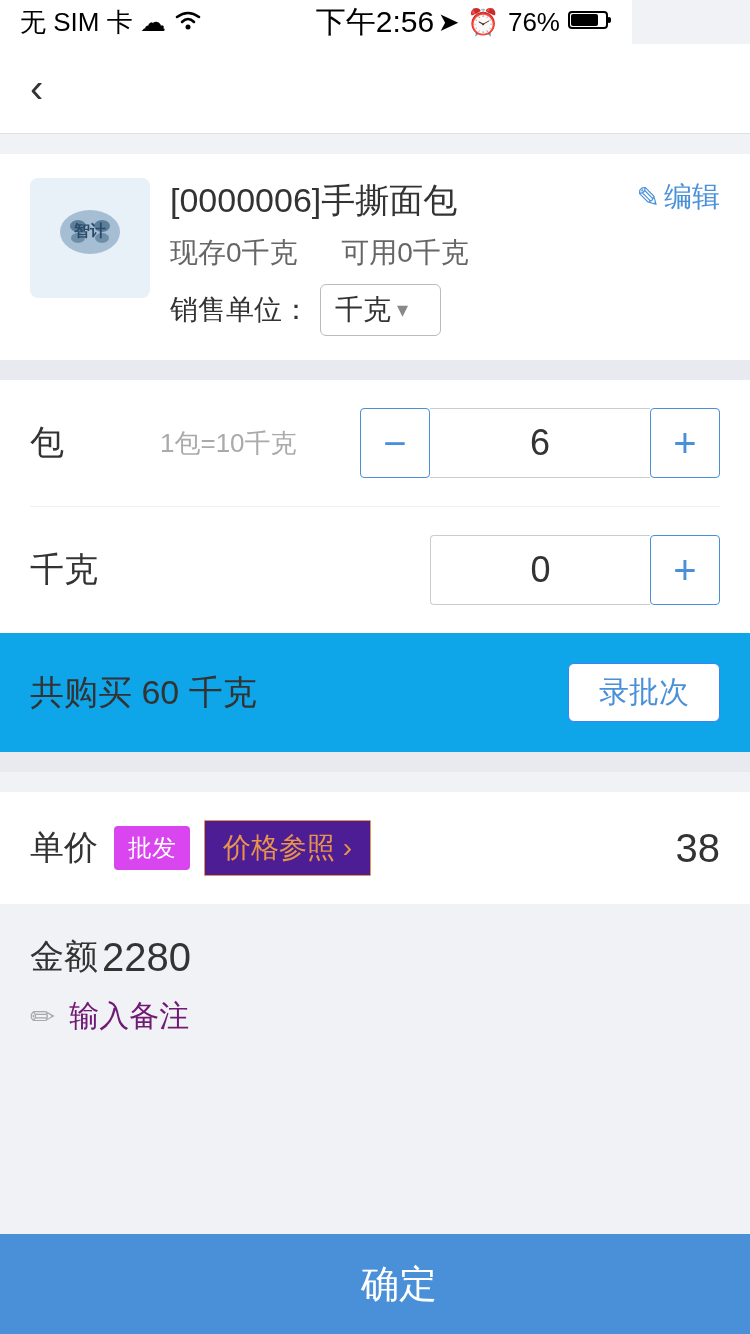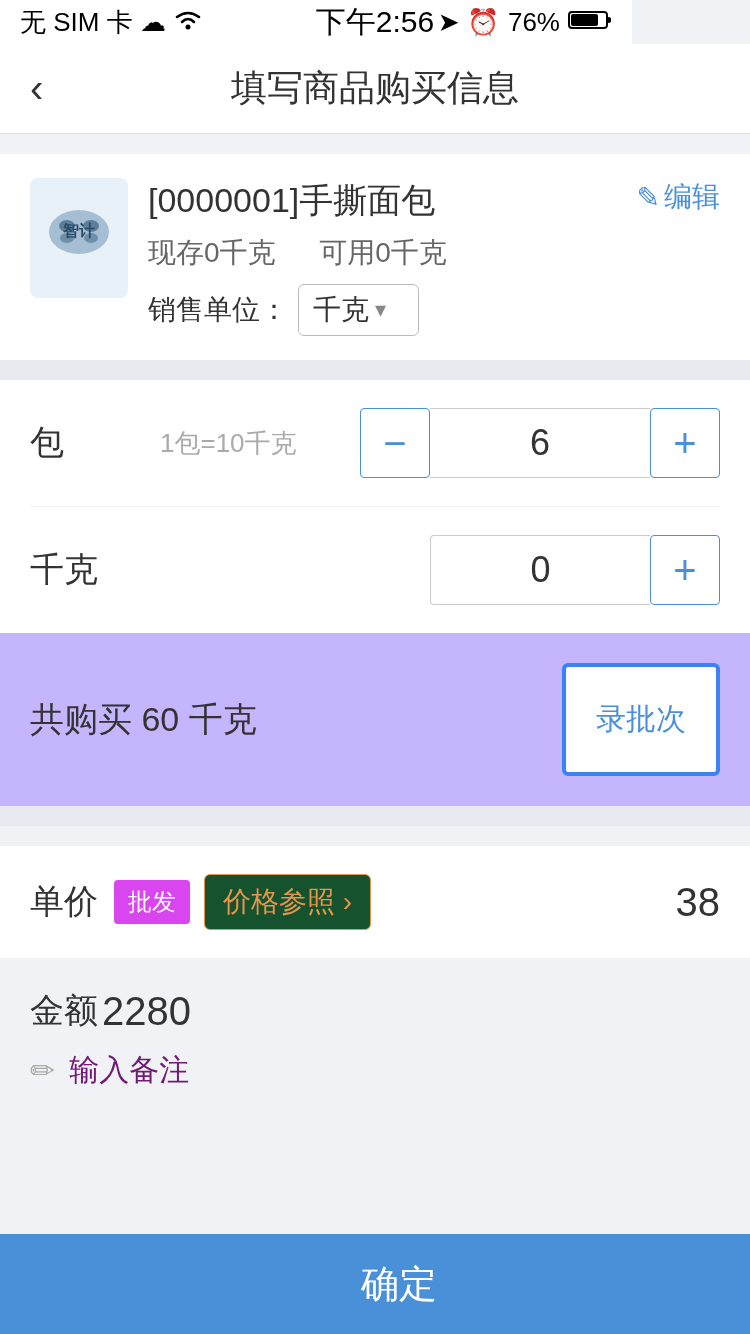--- a/index.html
+++ b/index.html
@@ -73,21 +73,21 @@
     
     .product-card {
       background: #fff;
       margin-top: 20px;
       padding: 24px 30px;
       display: flex;
       align-items: flex-start;
       gap: 20px;
     }
     .product-image {
-      width: 98px;
+      width: 120px;
       height: 120px;
       background: #e8f0f8;
       border-radius: 8px;
       display: flex;
       align-items: center;
       justify-content: center;
       flex-shrink: 0;
     }
     .product-image-icon {
       font-size: 50px;
@@ -209,37 +209,37 @@
       border-right: none;
       text-align: center;
       font-size: 36px;
       color: #333;
       background: #fff;
       border-radius: 4px 0 0 4px;
     }
 
     
     .total-row {
-      background: #c4b5fd;
+      background: #0ea5e9;
       padding: 30px;
       display: flex;
       align-items: center;
       justify-content: space-between;
       margin-top: 0;
     }
     .total-text {
       font-size: 34px;
       color: #333;
     }
     .batch-btn {
-      border: 4px solid #3b82f6;
+      border: 1px solid #3b82f6;
       color: #4a90d9;
       background: #fff;
       font-size: 30px;
-      padding: 32px 30px;
+      padding: 8px 30px;
       border-radius: 6px;
       cursor: pointer;
     }
 
     
     .price-section {
       background: #fff;
       margin-top: 20px;
       padding: 28px 30px;
       display: flex;
@@ -253,24 +253,24 @@
     .price-tag {
       background: #d946ef;
       color: #fff;
       font-size: 24px;
       padding: 6px 14px;
       border-radius: 4px;
     }
     .price-ref-btn {
       border: 1.5px solid #e8944a;
       color: #e8944a;
-      background: #14532d;
+      background: #4c1d95;
       font-size: 28px;
       padding: 8px 18px;
-      border-radius: 6px;
+      border-radius: 1px;
       margin-left: 14px;
       cursor: pointer;
       display: flex;
       align-items: center;
       gap: 4px;
     }
     .price-value {
       margin-left: auto;
       font-size: 40px;
       color: #333;
@@ -362,39 +362,38 @@
         <rect x="1" y="3" width="38" height="16" rx="3" ry="3" stroke="#000" stroke-width="2" fill="none"></rect>
         <rect x="39" y="8" width="4" height="6" rx="2" fill="#000"></rect>
         <rect x="3" y="5" width="27" height="12" rx="2" fill="#000"></rect>
       </svg>
     </span>
   </div>
 </div>
 
 <div class="nav-bar">
   <div class="nav-back">‹</div>
-  <div class="nav-title">填写商品购买信息</div>
 </div>
 
 <div class="product-card">
   <div class="product-image">
     <span class="product-image-icon">
       <svg width="80" height="60" viewBox="0 0 80 60">
         <ellipse cx="40" cy="30" rx="30" ry="22" fill="#7a9cbd" opacity="0.6"></ellipse>
         <ellipse cx="28" cy="24" rx="8" ry="6" fill="#4a6e8a" opacity="0.8"></ellipse>
         <ellipse cx="52" cy="24" rx="8" ry="6" fill="#4a6e8a" opacity="0.8"></ellipse>
         <ellipse cx="28" cy="36" rx="7" ry="5" fill="#4a6e8a" opacity="0.6"></ellipse>
         <ellipse cx="52" cy="36" rx="7" ry="5" fill="#4a6e8a" opacity="0.6"></ellipse>
         <text x="40" y="34" text-anchor="middle" font-size="16" fill="#2a4a6a" font-weight="bold">智计</text>
       </svg>
     </span>
   </div>
   <div class="product-info">
     <div class="product-name-row">
-      <span class="product-name">[0000001]手撕面包</span>
+      <span class="product-name">[0000006]手撕面包</span>
       <span class="edit-btn">
         <span>✎</span>
         <span>编辑</span>
       </span>
     </div>
     <div class="product-stock">
       <span>现存0千克</span>
       <span>　</span>
       <span>可用0千克</span>
     </div>

